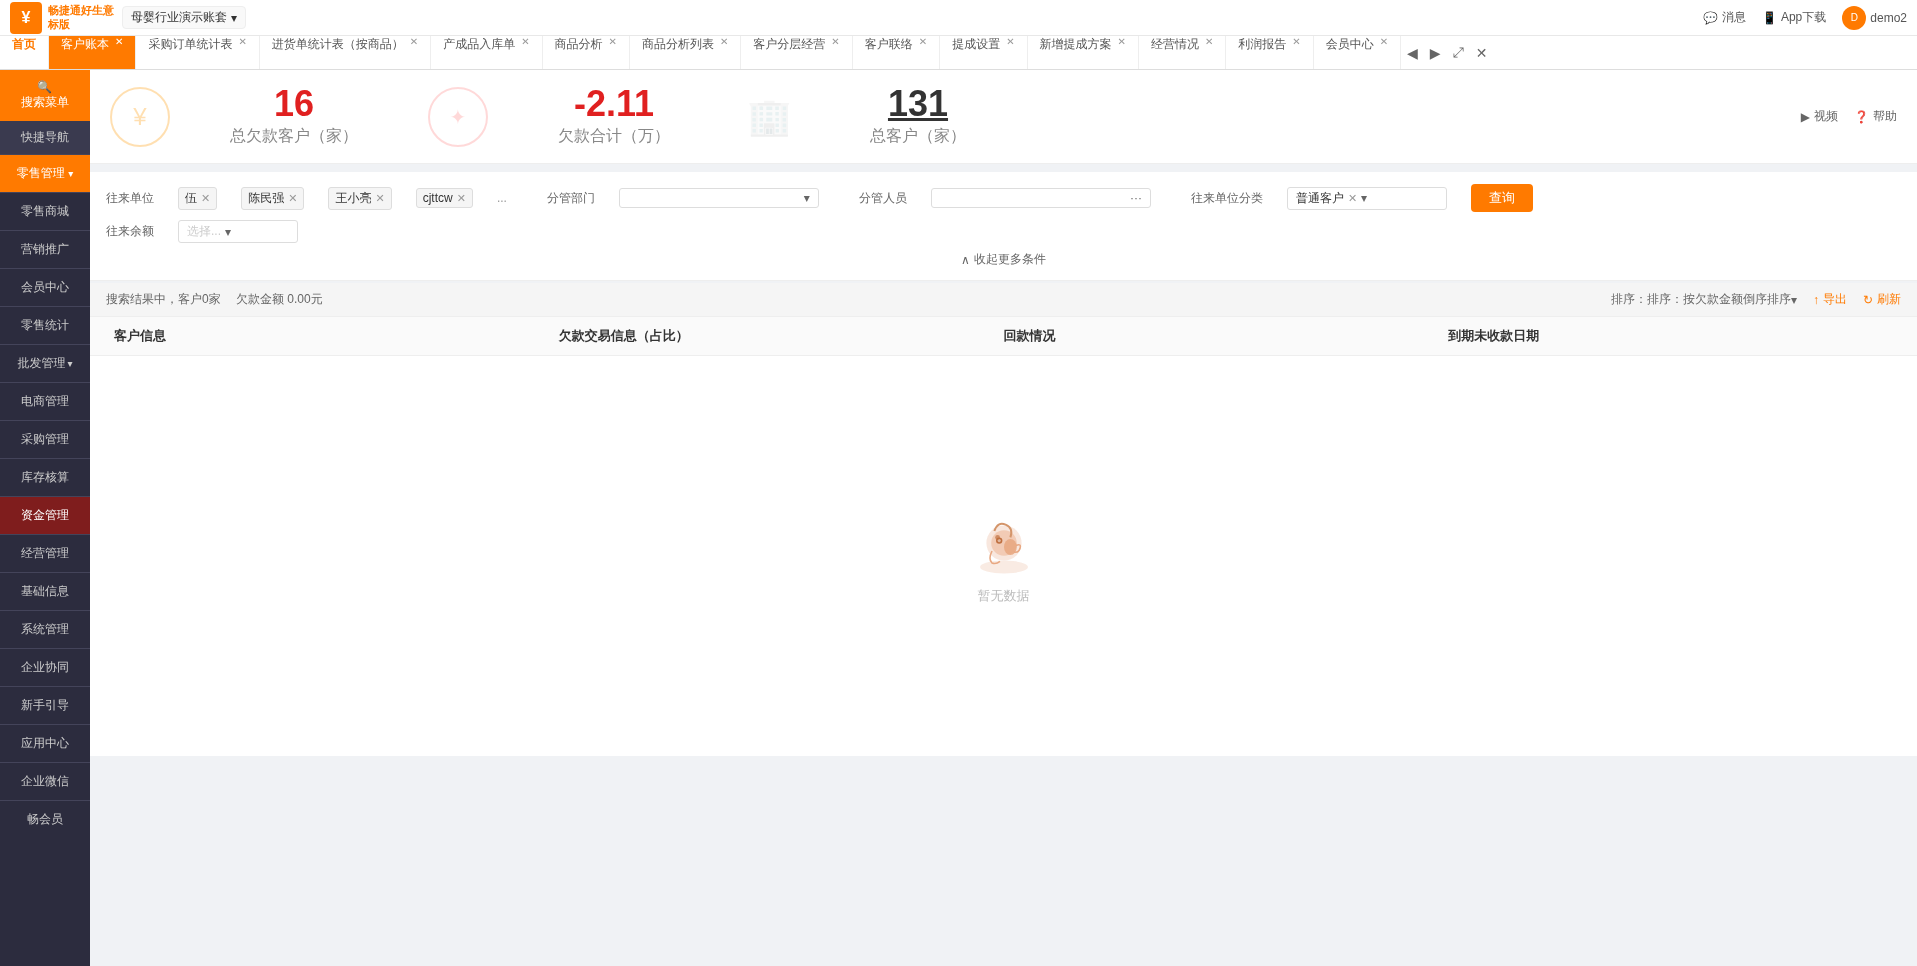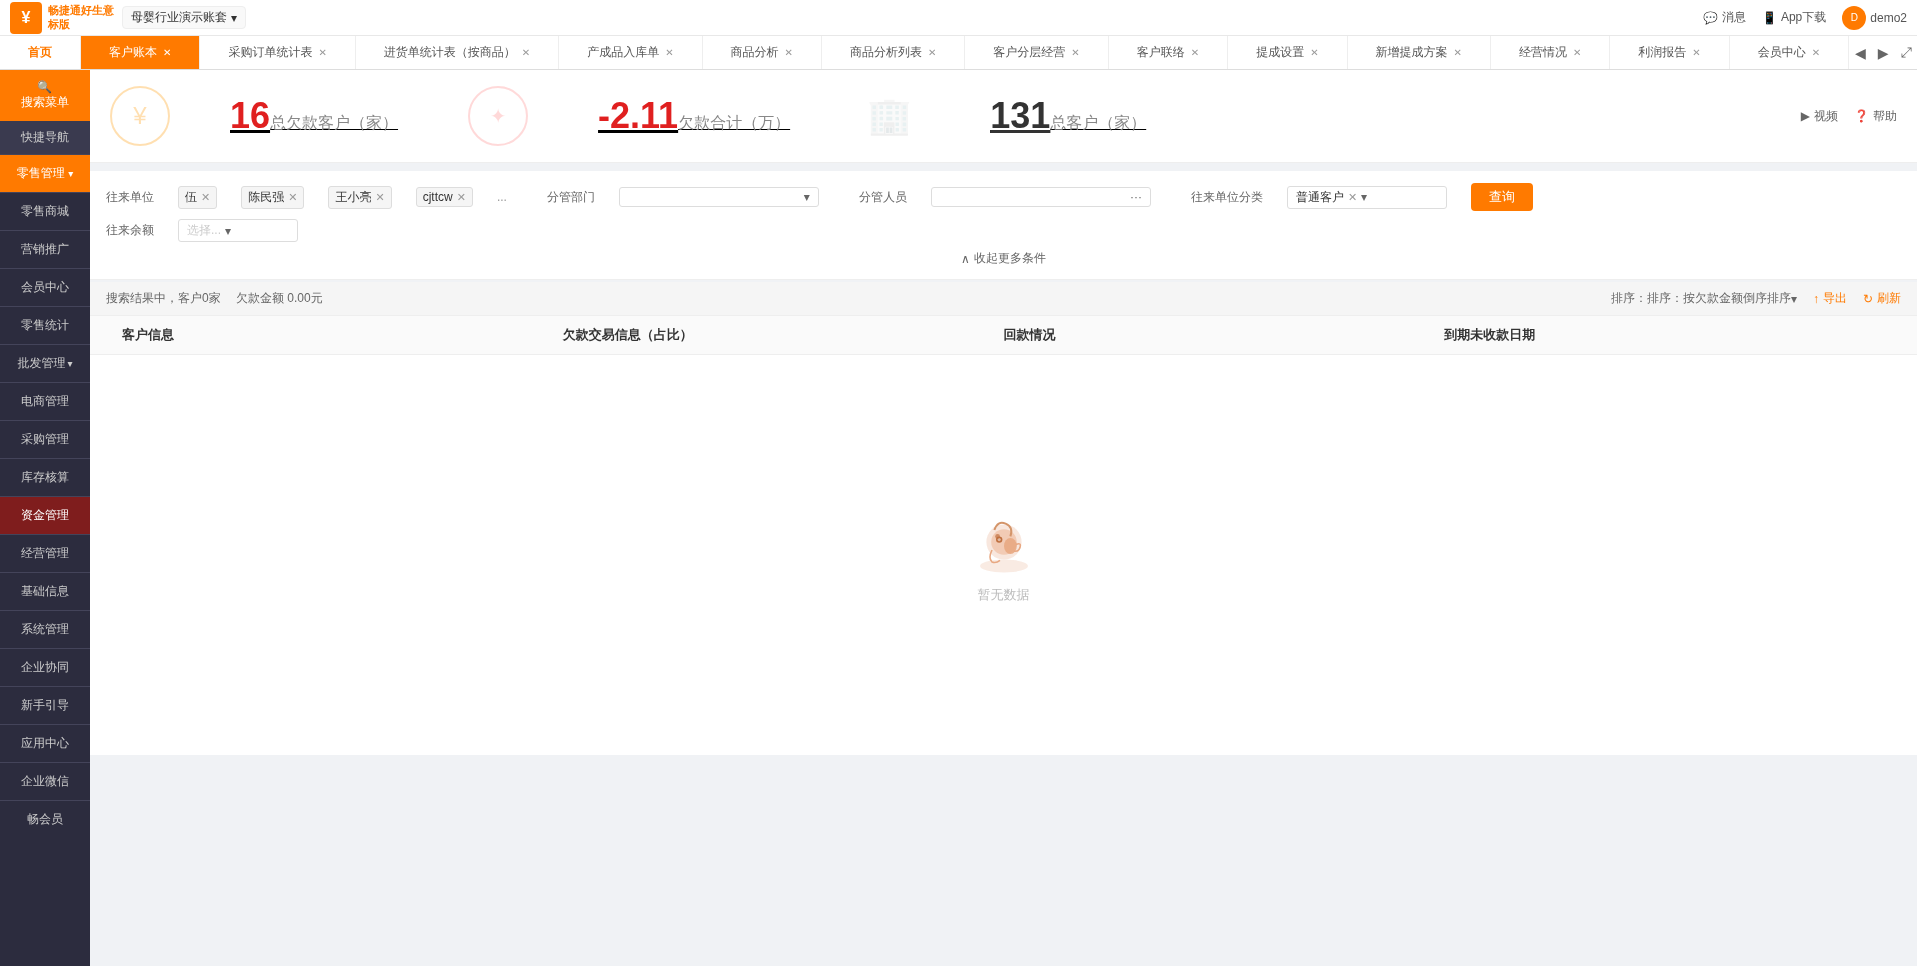--- a/index.html
+++ b/index.html
@@ -10,21 +10,21 @@
     .logo-area { display: flex; align-items: center; gap: 6px; min-width: 90px; }
     .logo-icon { width: 32px; height: 32px; background: #ff7a00; border-radius: 4px; display: flex; align-items: center; justify-content: center; color: #fff; font-size: 16px; font-weight: bold; }
     .logo-text { color: #ff7a00; font-size: 11px; font-weight: bold; line-height: 1.2; }
     .workspace-selector { display: flex; align-items: center; gap: 4px; background: #f9f9f9; border: 1px solid #eee; border-radius: 4px; padding: 2px 8px; font-size: 12px; color: #333; cursor: pointer; }
     .top-right { margin-left: auto; display: flex; align-items: center; gap: 16px; font-size: 12px; color: #555; }
     .top-right-item { display: flex; align-items: center; gap: 4px; cursor: pointer; }
     .avatar { width: 24px; height: 24px; border-radius: 50%; background: #ff7a00; display: flex; align-items: center; justify-content: center; color: #fff; font-size: 10px; }
 
     
     .tab-bar { background: #fff; height: 34px; display: flex; align-items: center; border-bottom: 1px solid #ddd; overflow: hidden; }
-    .tab-item { height: 34px; display: flex; align-items: center; padding: 0 28px; font-size: 12px; color: #555; border-right: 1px solid #eee; cursor: pointer; white-space: nowrap; position: relative; gap: 4px; flex-shrink: 0; }
+    .tab-item { height: 34px; display: flex; padding: 0 12px; font-size: 12px; color: #555; border-right: 1px solid #eee; cursor: pointer; white-space: nowrap; position: relative; gap: 4px; flex-shrink: 0; }
     .tab-item.active { background: #ff7a00; color: #fff; }
     .tab-item.home { background: #fff; color: #ff7a00; font-weight: bold; }
     .tab-close { font-size: 10px; color: #999; margin-left: 2px; }
     .tab-item.active .tab-close { color: #fff; }
     .tab-nav-btn { padding: 0 6px; cursor: pointer; color: #666; font-size: 14px; flex-shrink: 0; }
 
     
     .main-layout { display: flex; flex: 1; overflow: hidden; }
 
     
@@ -33,21 +33,21 @@
     .sidebar-nav { background: #3a3a4f; color: #ccc; text-align: center; padding: 8px 0; font-size: 12px; cursor: pointer; }
     .sidebar-item { color: #ccc; text-align: center; padding: 10px 0; font-size: 12px; cursor: pointer; border-top: 1px solid #44445a; }
     .sidebar-item.active { background: #ff7a00; color: #fff; }
     .sidebar-item.has-arrow { display: flex; align-items: center; justify-content: center; gap: 2px; }
 
     
     .content-area { flex: 1; overflow-y: auto; background: #f0f2f5; }
 
     
     .stats-bar { background: #fff; display: flex; align-items: center; padding: 16px 20px; border-bottom: 1px solid #eee; position: relative; }
-    .stat-block { display: flex; flex-direction: row; align-items: flex-end; padding: 0 40px; position: relative; text-decoration: underline; }
+    .stat-block { display: flex; flex-direction: column; align-items: center; padding: 0 40px; position: relative; }
     .stat-block:first-child { padding-left: 10px; }
     .stat-number { font-size: 36px; font-weight: bold; line-height: 1; }
     .stat-number.red { color: #e02020; }
     .stat-number.dark { color: #333; text-decoration: underline; }
     .stat-label { font-size: 16px; color: #888; margin-top: 4px; }
     .top-right-actions { margin-left: auto; display: flex; gap: 16px; font-size: 12px; color: #666; }
     .top-right-actions span { cursor: pointer; display: flex; align-items: center; gap: 4px; }
 
     
     .filter-area { background: #fff; padding: 12px 16px; border-bottom: 1px solid #eee; margin-top: 8px; }
@@ -63,21 +63,21 @@
     .results-bar { display: flex; align-items: center; justify-content: space-between; padding: 8px 16px; background: #f5f5f5; border-bottom: 1px solid #eee; font-size: 12px; color: #666; margin-top: 2px; }
     .results-right { display: flex; align-items: center; gap: 16px; }
     .sort-select { display: flex; align-items: center; gap: 0; cursor: pointer; color: #666; }
     .action-btn { display: flex; align-items: center; gap: 4px; cursor: pointer; color: #ff7a00; }
 
     
     .query-btn { background: #ff7a00; color: #fff; border: none; border-radius: 4px; padding: 5px 18px; font-size: 13px; cursor: pointer; }
 
     
     .table-container { background: #fff; margin: 0; }
-    .table-header { display: grid; grid-template-columns: 1fr 1fr 1fr 1fr; padding: 10px 32px; border-bottom: 1px solid #eee; font-weight: bold; font-size: 13px; color: #333; background: #fafafa; }
+    .table-header { display: grid; grid-template-columns: 1fr 1fr 1fr 1fr; padding: 10px 24px; border-bottom: 1px solid #eee; font-weight: bold; font-size: 13px; color: #333; background: #fafafa; }
     .table-body { min-height: 400px; display: flex; align-items: center; justify-content: center; flex-direction: column; padding: 60px 0; }
     .empty-text { color: #bbb; font-size: 13px; }
 
     
     .empty-illustration { width: 80px; height: 80px; position: relative; }
     .empty-illustration svg { width: 100%; height: 100%; }
   </style>
 </head>
 <body>
 

